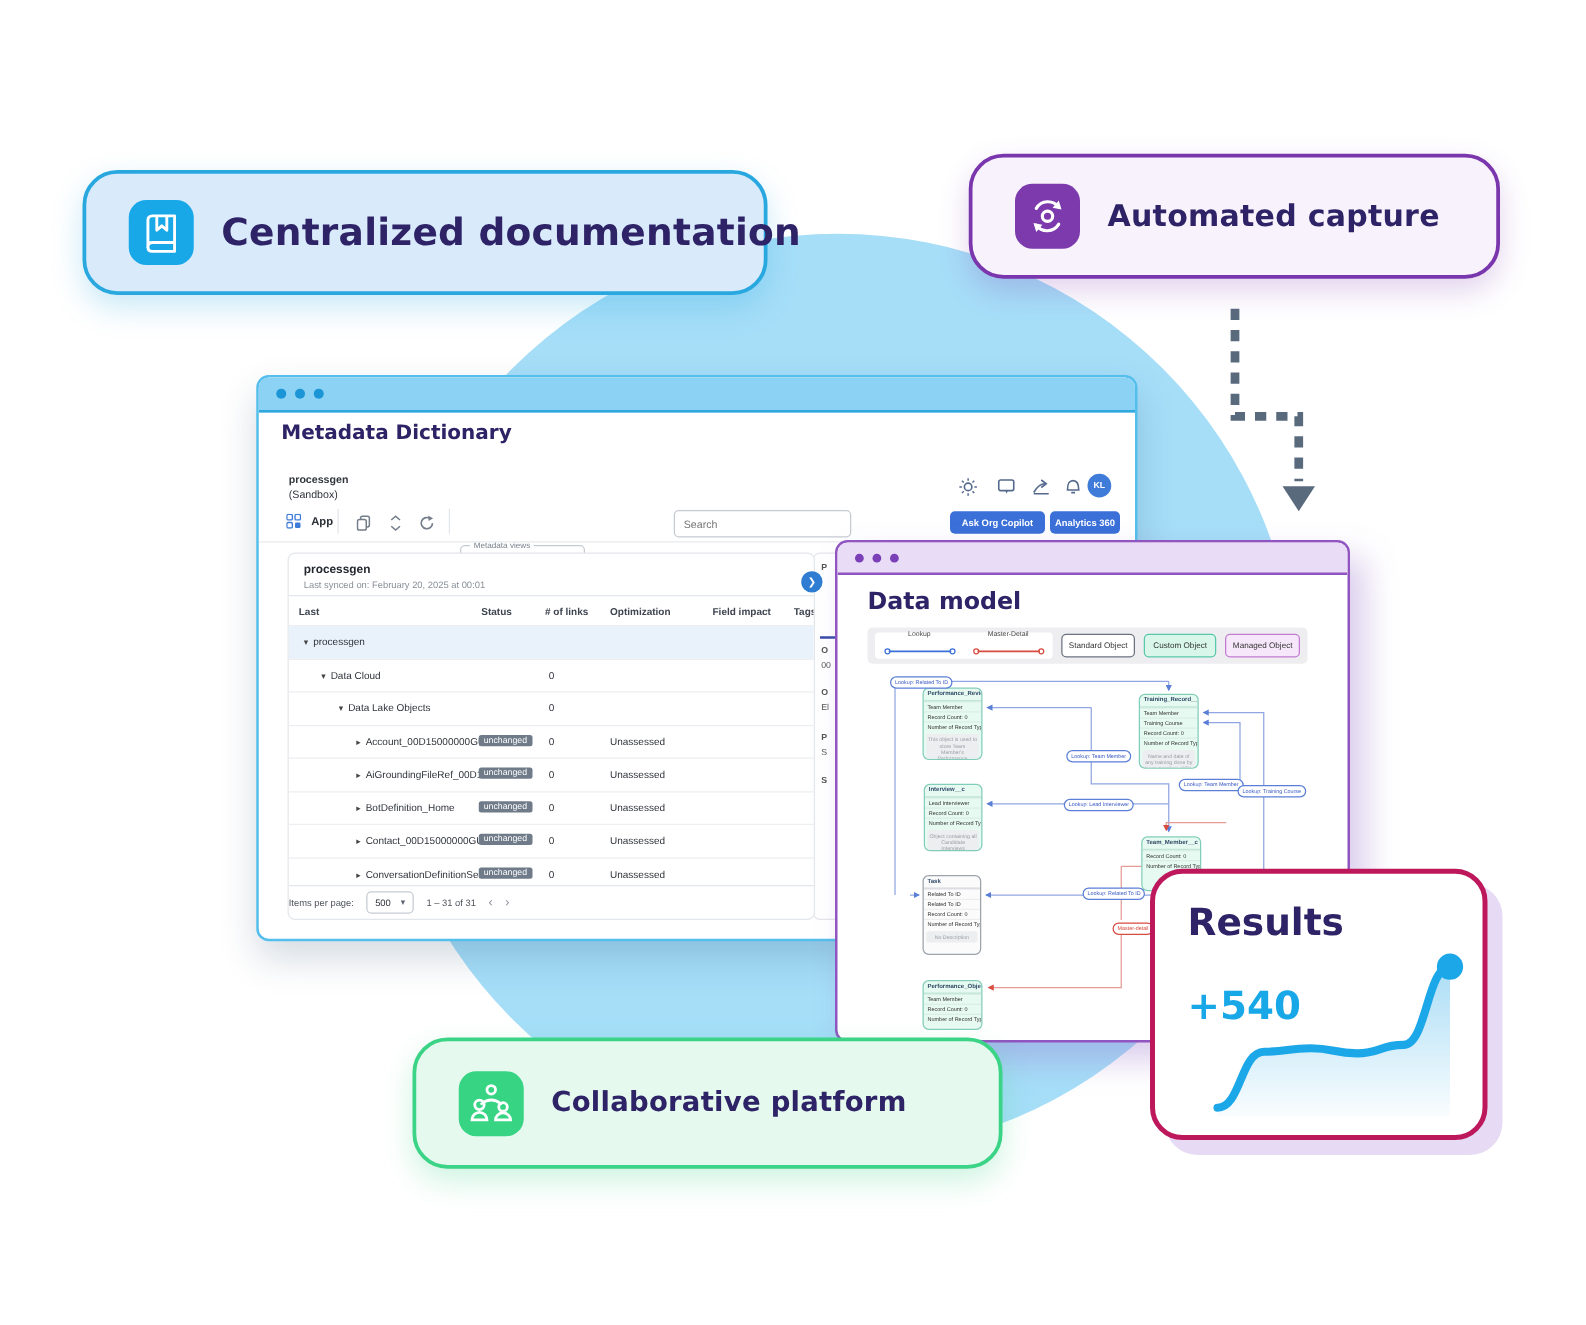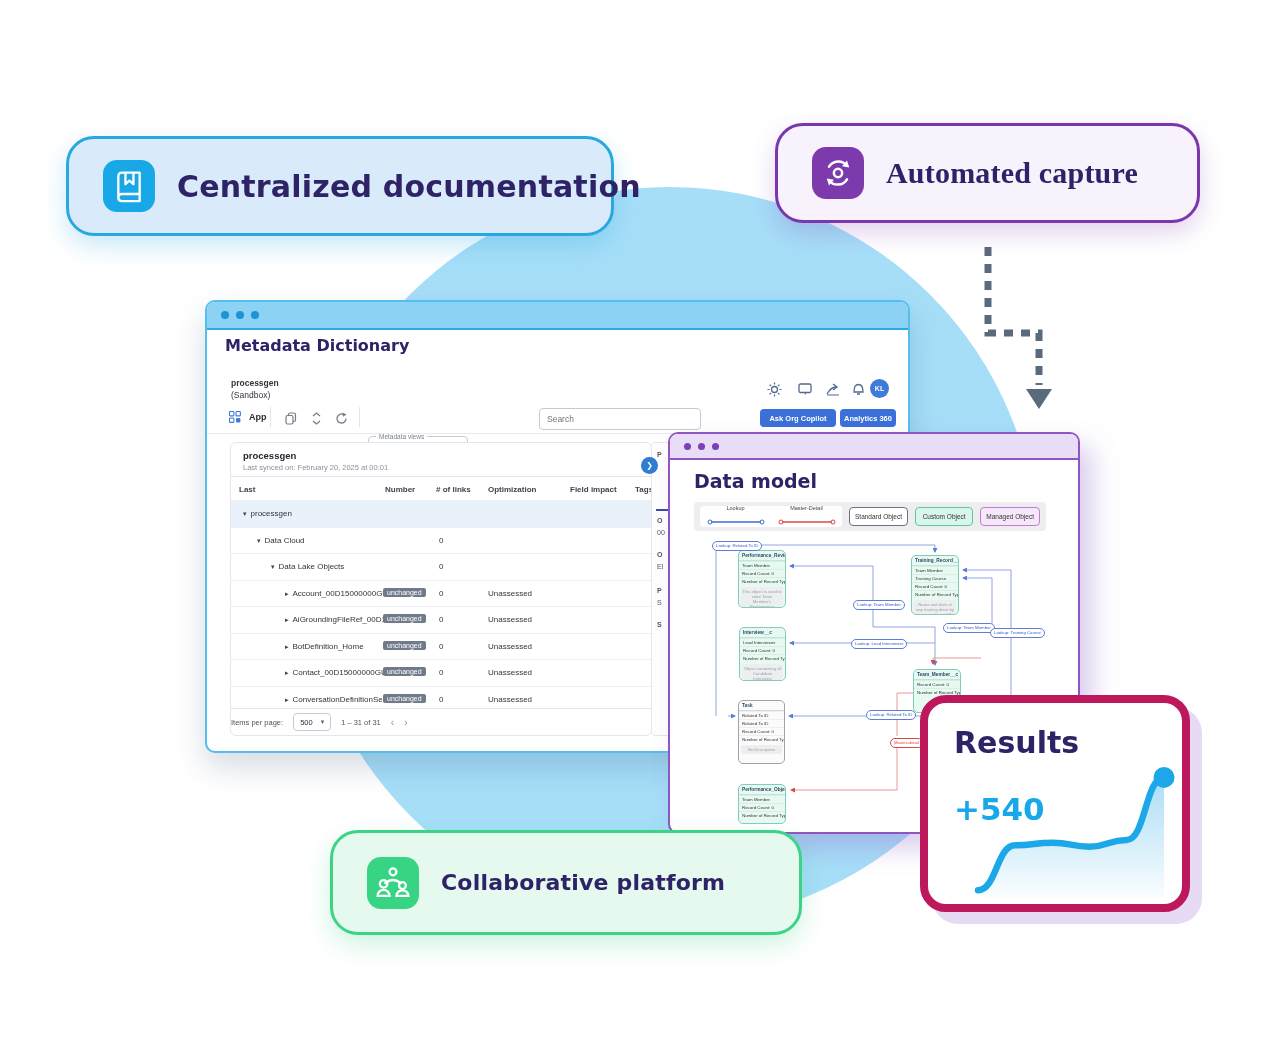--- a/index.html
+++ b/index.html
@@ -64,21 +64,21 @@
   .ent-standard .ent-title{border-bottom:1px solid #D4D7DB;}
   .ent-field{border-top:1px solid rgba(0,0,0,0.05);padding:1px 3px;font-size:4.4px;line-height:5.2px;
              color:#333;white-space:nowrap;overflow:hidden;}
   .ent-note{margin:2px;background:#EDEEEF;color:#9AA0A8;font-size:4.2px;line-height:5px;text-align:center;
             padding:2px 1px;border-radius:2px;}
   .pill{position:absolute;z-index:3;background:#fff;border:1px solid #5B7FD6;color:#3B5BC4;border-radius:5px;
         font-size:4.3px;line-height:8px;height:8px;padding:0 3px;white-space:nowrap;}
   .pill.red{border-color:#D84B3F;color:#D84B3F;}
 
   
-  .results{background:#fff;border:8px solid #be185d;border-radius:26px;
+  .results{background:#fff;border:4px solid #be185d;border-radius:26px;
            box-shadow:12px 12px 0 #E6DAF4;box-sizing:border-box;}
 
   .frag{position:absolute;font-size:7px;color:#555;font-weight:bold;left:6px;}
 </style>
 </head>
 <body>
 
 <div class="abs bg-circle"></div>
 
 <svg class="abs" style="left:972px;top:243px;" width="96" height="175" viewBox="0 0 96 175">
@@ -153,21 +153,21 @@
   <div class="abs fldset" style="left:161px;top:106px;width:100px;height:22px;">
     <span class="flabel">Metadata views</span>
     <span class="fval">Select your view</span>
     <span class="caret">▾</span>
   </div>
   <div class="abs fldset" style="left:266px;top:106px;width:62px;height:22px;">
     <span class="flabel">Types</span>
     <span class="fval plain">Field</span>
     <span class="caret">▾</span>
   </div>
-  <input class="abs" style="left: 332px; top: 106px; width: 162px; height: 22px; border: 1px solid rgb(198, 203, 211); border-radius: 4px; box-sizing: border-box; font-size: 8.5px; padding: 0px 7px; color: rgb(43, 47, 54); outline: none;" placeholder="Search">
+  <input class="abs" style="left: 332px; top: 106px; width: 142px; height: 22px; border: 1px solid rgb(198, 203, 211); border-radius: 4px; box-sizing: border-box; font-size: 8.5px; padding: 0px 7px; color: rgb(43, 47, 54); outline: none;" placeholder="Search">
   <div class="abs tbtn" style="left:553px;top:107px;width:76px;height:18px;">Ask Org Copilot</div>
   <div class="abs tbtn" style="left:633px;top:107px;width:56px;height:18px;">Analytics 360</div>
   <div class="abs" style="left:0;top:131px;width:705px;height:1px;background:#E8EAED;"></div>
 
   <div class="abs" style="left:443px;top:140px;width:258px;height:292px;background:#fff;border:1px solid #E3E6EA;border-radius:6px;">
     <span class="frag" style="top:8px;">P</span>
     <div class="abs" style="left:5px;top:66px;width:14px;height:2px;background:#3A4BA8;"></div>
     <span class="frag" style="top:74px;">O</span>
     <span class="frag" style="top:86px;font-weight:normal;">00</span>
     <span class="frag" style="top:108px;">O</span>
@@ -179,21 +179,21 @@
   <div class="abs" style="left:434px;top:155px;width:17px;height:17px;border-radius:50%;background:#2E7DD2;color:#fff;font-size:8px;display:flex;align-items:center;justify-content:center;z-index:5;">
     <span>❯</span>
   </div>
 
   <div class="abs tcard" style="left:23px;top:140px;width:420px;height:292px;">
     <div class="abs" style="left:12px;top:7px;font-size:9.5px;font-weight:bold;color:#23272E;">processgen</div>
     <div class="abs" style="left:12px;top:20px;font-size:7.5px;color:#8A9099;">Last synced on: February 20, 2025 at 00:01</div>
     <div class="abs" style="left:0;top:33px;width:420px;height:1px;background:#E3E6EA;"></div>
 
     <div class="abs colhead" style="left:8px;top:42px;">Last</div>
-    <div class="abs colhead" style="left:154px;top:42px;">Number</div>
+    <div class="abs colhead" style="left:154px;top:42px;">Status</div>
     <div class="abs colhead" style="left:205px;top:42px;"># of links</div>
     <div class="abs colhead" style="left:257px;top:42px;">Optimization</div>
     <div class="abs colhead" style="left:339px;top:42px;">Field impact</div>
     <div class="abs colhead" style="left:404px;top:42px;width:16px;overflow:hidden;white-space:nowrap;">Tags</div>
 
     <div class="abs" style="left:0;top:57px;width:420px;">
       <div class="trow" style="background:#E9F2FB;">
         <span class="rname" style="left:12px;"><span class="rcaret">▾</span><span>processgen</span></span>
       </div>
       <div class="trow">
@@ -413,14 +413,14 @@
     <svg width="36" height="36" viewBox="0 0 40 40">
       <g fill="none" stroke="#fff" stroke-width="2.8" stroke-linecap="round">
         <circle cx="20" cy="20" r="4.6"></circle>
         <path d="M 10,13 A 12,12 0 0 1 30,12"></path>
         <path d="M 30,27 A 12,12 0 0 1 10,28"></path>
       </g>
       <polygon points="30,6 32.5,14 24.5,12.5" fill="#fff"></polygon>
       <polygon points="10,34 7.5,26 15.5,27.5" fill="#fff"></polygon>
     </svg>
   </span>
-  <span class="blabel hd" style="font-size:30px;font-family:Liberation Serif, serif;">Automated capture</span>
+  <span class="blabel hd" style="font-size:24px;">Automated capture</span>
 </div>
 
 </body></html>

